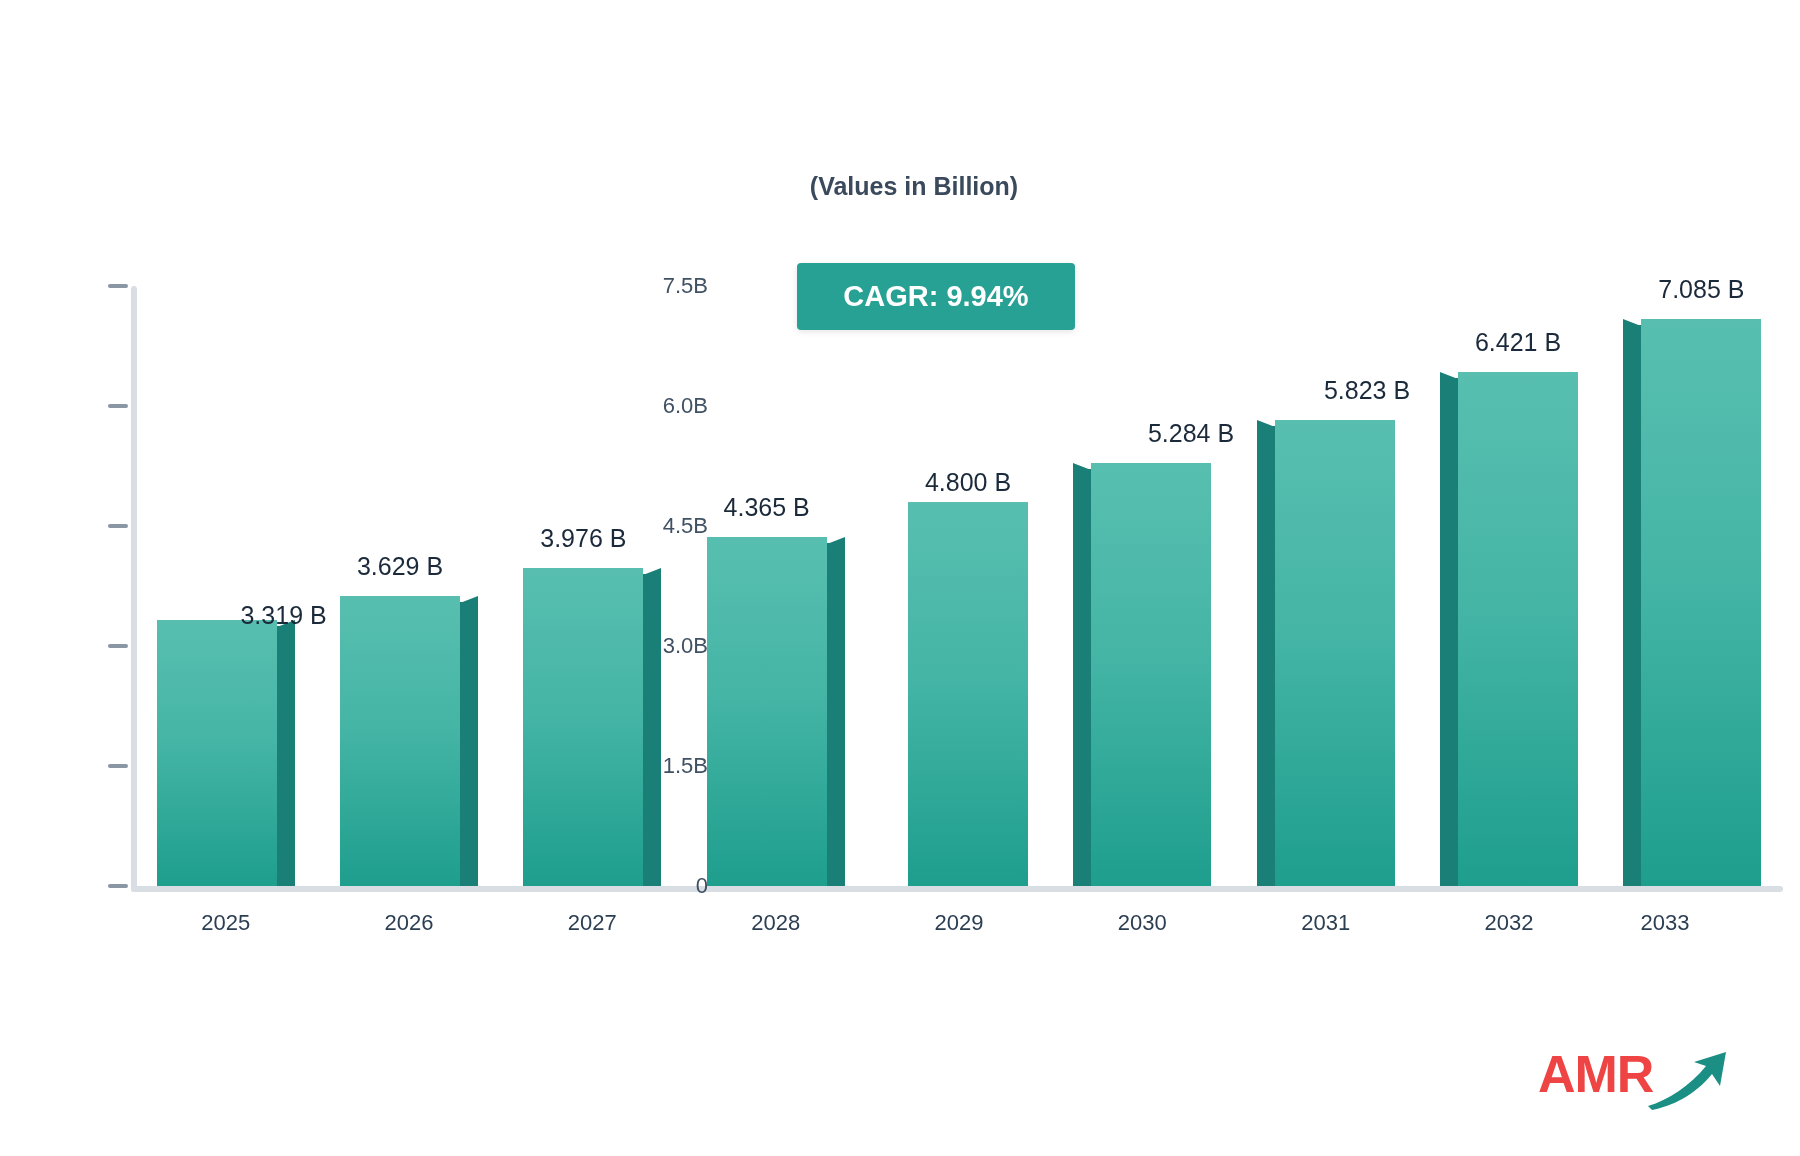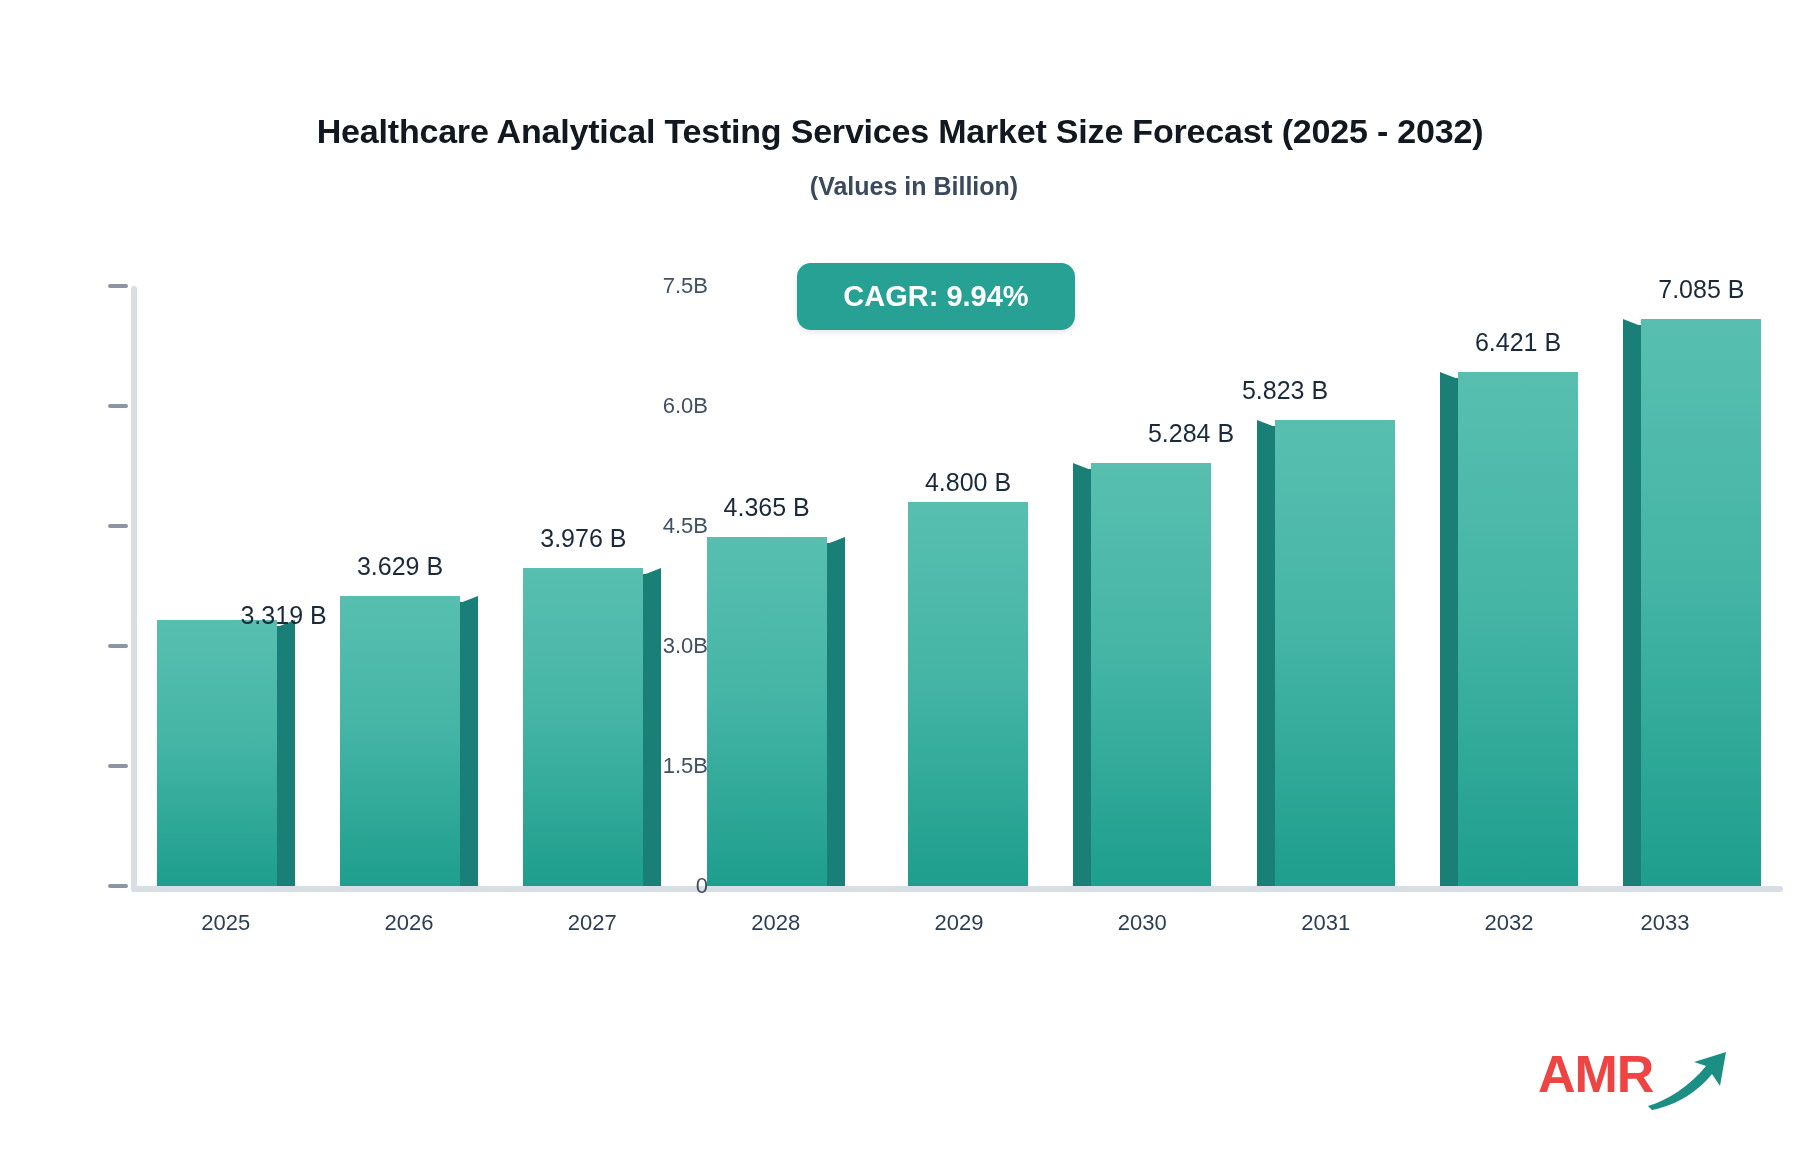--- a/index.html
+++ b/index.html
@@ -43,21 +43,21 @@
     padding-left: 14px;
   }
 
   
   #cagr-badge {
     position: absolute;
     left: 797px;
     top: 263px;
     width: 278px;
     height: 67px;
-    border-radius: 14px;
+    border-radius: 4px;
     background: #28a195;
     color: #ffffff;
     font-size: 29px;
     font-weight: bold;
     display: flex;
     align-items: center;
     justify-content: center;
     box-shadow: 0 2px 6px rgba(0,0,0,0.10);
     z-index: 40;
   }
@@ -165,21 +165,20 @@
     position: absolute;
     left: 108px;
     top: 6px;
   }
 </style>
 </head>
 <body>
 
 <div id="page">
 
-  <div id="chart-title">Healthcare Analytical Testing Services Market Size Forecast (2025 - 2032)</div>
   <div id="chart-subtitle">(Values in Billion)</div>
 
   <div id="cagr-badge">
     <span>CAGR: 9.94%</span>
   </div>
 
   <div id="plot">
     <div id="y-axis-line"></div>
     <div id="x-axis-line"></div>
     <div id="y-axis-ticks">
@@ -226,21 +225,21 @@
         <div class="bar-value-label" style="left: 656.667px; top: 492.8px;">4.365 B</div>
         <div class="bar-face" title="2029: 4.800 B" style="left: 908px; bottom: 270px; height: 384px;"></div>
         <div class="bar-value-label" style="left: 858px; top: 458px; margin-top: 10px;">4.800 B</div>
         <div class="bar-side" style="left: 1073.33px; bottom: 270px; height: 416.72px;"></div>
         <div class="bar-side-cap" style="left: 1073.33px; top: 463.28px; border-style: solid; border-width: 0px 18px 7px 0px; border-color: transparent transparent rgb(26, 128, 119);"></div>
         <div class="bar-face" title="2030: 5.284 B" style="left: 1091.33px; bottom: 270px; height: 422.72px;"></div>
         <div class="bar-value-label" style="left: 1081px; top: 419.28px;">5.284 B</div>
         <div class="bar-side" style="left: 1256.67px; bottom: 270px; height: 459.84px;"></div>
         <div class="bar-side-cap" style="left: 1256.67px; top: 420.16px; border-style: solid; border-width: 0px 18px 7px 0px; border-color: transparent transparent rgb(26, 128, 119);"></div>
         <div class="bar-face" title="2031: 5.823 B" style="left: 1274.67px; bottom: 270px; height: 465.84px;"></div>
-        <div class="bar-value-label" style="left: 1175px; top: 376.16px;">5.823 B</div>
+        <div class="bar-value-label" style="left: 1257px; top: 376.16px;">5.823 B</div>
         <div class="bar-side" style="left: 1440px; bottom: 270px; height: 507.68px;"></div>
         <div class="bar-side-cap" style="left: 1440px; top: 372.32px; border-style: solid; border-width: 0px 18px 7px 0px; border-color: transparent transparent rgb(26, 128, 119);"></div>
         <div class="bar-face" title="2032: 6.421 B" style="left: 1458px; bottom: 270px; height: 513.68px;"></div>
         <div class="bar-value-label" style="left: 1408px; top: 328.32px;">6.421 B</div>
         <div class="bar-side" style="left: 1623.33px; bottom: 270px; height: 560.8px;"></div>
         <div class="bar-side-cap" style="left: 1623.33px; top: 319.2px; border-style: solid; border-width: 0px 18px 7px 0px; border-color: transparent transparent rgb(26, 128, 119);"></div>
         <div class="bar-face" title="2033: 7.085 B" style="left: 1641.33px; bottom: 270px; height: 566.8px;"></div>
         <div class="bar-value-label" style="left: 1591.33px; top: 275.2px;">7.085 B</div>
       </div>
   </div>

